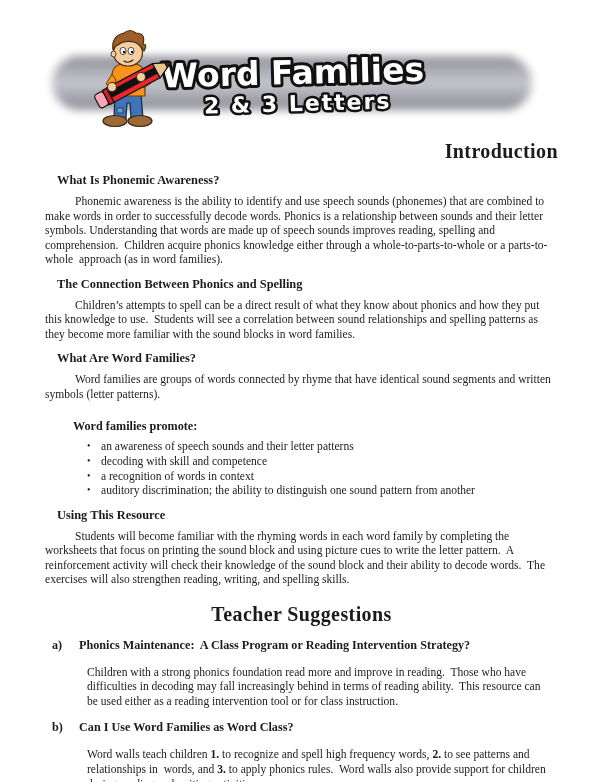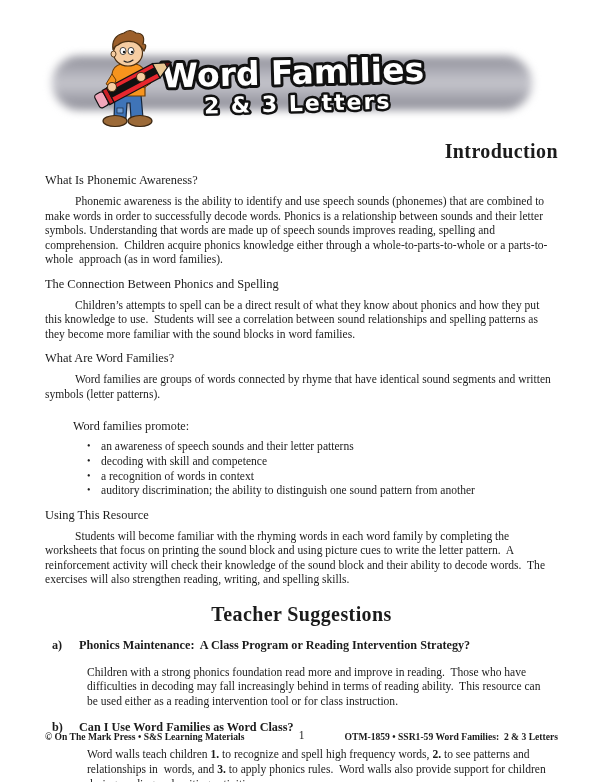--- a/index.html
+++ b/index.html
@@ -20,26 +20,26 @@
     font-family:"DejaVu Sans", sans-serif; font-weight:bold;
     fill:#ffffff; stroke:#111111; paint-order:stroke; stroke-linejoin:round;
   }
 
   
   .content { position:absolute; left:45px; top:140px; width:513px; }
   .doc-title {
     text-align:right; font-size:20px; font-weight:bold; letter-spacing:0.4px;
     margin:0 0 9px 0;
   }
-  .sec-h { font-size:12.4px; font-weight:normal; margin:10px 0 6px 0; }
+  .sec-h { font-size:12.4px; font-weight:bold; margin:10px 0 6px 12px; }
   .para {
     font-size:11.55px; line-height:14.55px; margin:0 0 7px 0;
     text-indent:30px; white-space:pre-wrap;
   }
-  .promote-h { font-size:12.2px; font-weight:normal; margin:18px 0 5px 28px; }
+  .promote-h { font-size:12.2px; font-weight:bold; margin:18px 0 5px 28px; }
   .bullets { margin:0 0 9px 56px; padding:0; list-style:none; }
   .bullets li { font-size:11.55px; line-height:14.55px; position:relative; padding-left:0; }
   .bullets li .dot { position:absolute; left:-14px; top:0; font-size:10px; }
   .teacher-title {
     text-align:center; font-size:20px; font-weight:bold; letter-spacing:0.4px;
     margin:16px 0 12px 0;
   }
   .ts-item { position:relative; padding-left:30px; margin-bottom:9px; }
   .ts-label { position:absolute; left:7px; top:0; font-weight:bold; font-size:12.2px; }
   .ts-h { font-weight:bold; font-size:12.2px; margin:0 0 7px 4px; white-space:pre-wrap; }
@@ -145,19 +145,14 @@
     </div>
 
     <div class="ts-item">
       <span class="ts-label">b)</span>
       <div class="ts-h">Can I Use Word Families as Word Class?</div>
       <p class="ts-p"><span>Word walls teach children </span><span class="b">1.</span><span> to recognize and spell high frequency words, </span><span class="b">2.</span><span> to see patterns and relationships in  words, and </span><span class="b">3.</span><span> to apply phonics rules.  Word walls also provide support for children during reading and writing activities.</span></p>
     </div>
 
   </div>
 
-  <div class="footer">
-    <span class="left">© On The Mark Press • S&amp;S Learning Materials</span>
-    <span class="page-num">1</span>
-    <span class="right">OTM-1859 • SSR1-59 Word Families:  2 &amp; 3 Letters</span>
-  </div>
 
 </div>
 
 </body></html>

